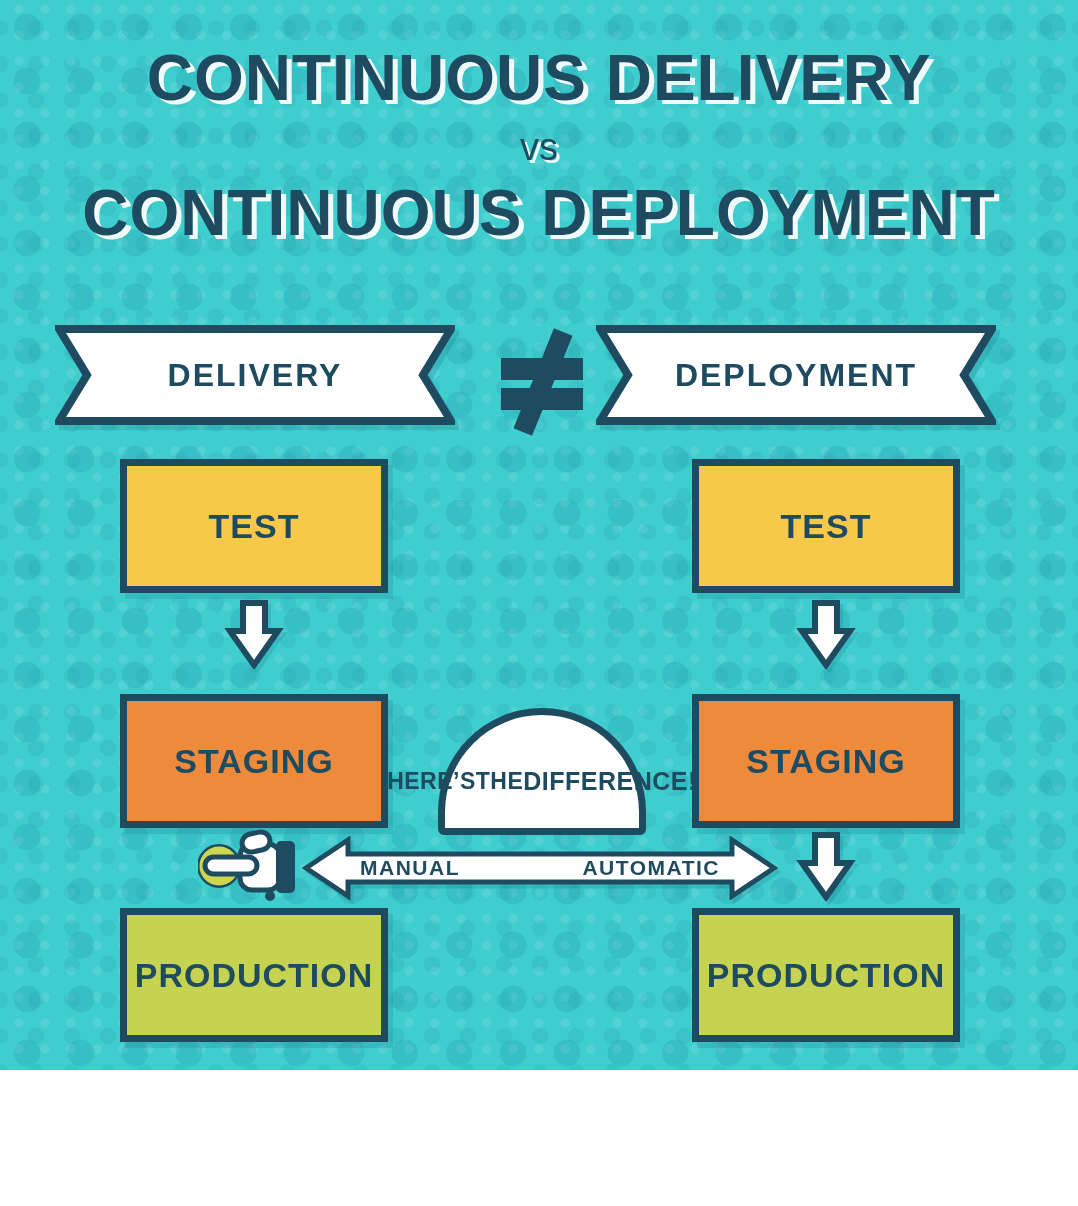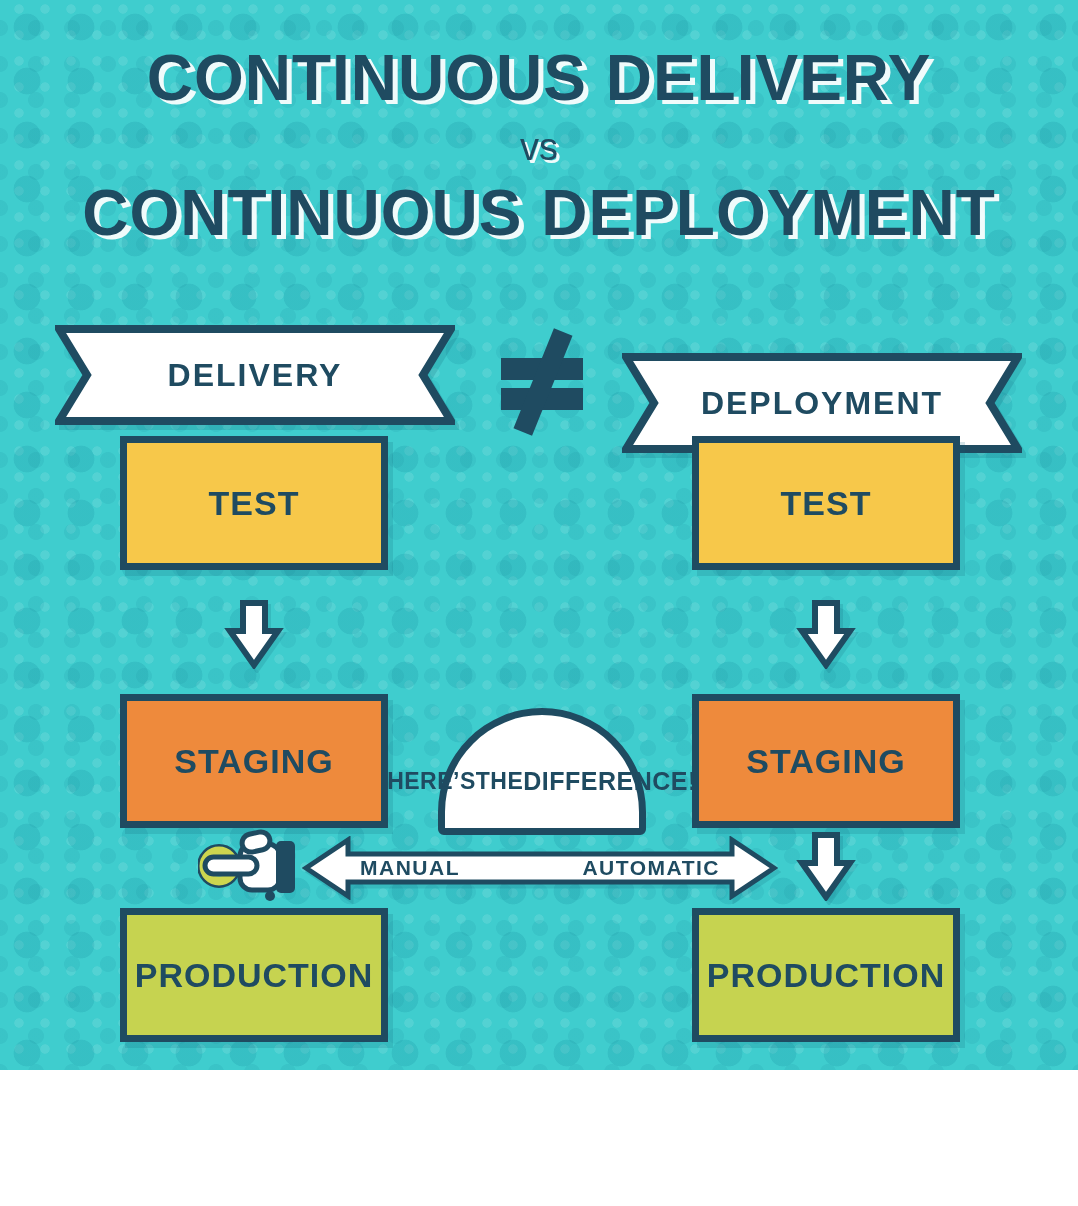--- a/index.html
+++ b/index.html
@@ -21,34 +21,34 @@
   
   .title-wrap{position:absolute; top:0; left:0; width:100%; text-align:center; color:var(--ink);}
   .title-line{font-size:64px; font-weight:bold; letter-spacing:1px;
     text-shadow:5px 4px 0 rgba(255,255,255,0.92); line-height:1.0;}
   .title-line.first{margin-top:46px;}
   .title-vs{font-size:38px; font-weight:normal; margin:16px 0 12px;
     text-shadow:3px 3px 0 rgba(255,255,255,0.92);}
   
   .banner{position:absolute; top:325px; width:400px; height:100px; filter:drop-shadow(4px 5px 0 rgba(16,100,120,0.20));}
   .banner svg{position:absolute; inset:0; width:100%; height:100%;}
-  .banner-left{left:55px;} .banner-right{left:622px;margin-top:28px;}
+  .banner-left{left:55px;} .banner-right{left:596px;}
   .banner-label{position:absolute; inset:0; display:flex; align-items:center; justify-content:center;
     font-size:32px; font-weight:bold; letter-spacing:2px; color:var(--ink);}
   .ribbon{fill:var(--white); stroke:var(--ink); stroke-width:8;}
   .neq{position:absolute; left:497px; top:326px; width:90px; height:112px;}
   .inkfill{fill:var(--ink);}
   .visually-hidden{position:absolute; width:1px; height:1px; overflow:hidden; clip:rect(0 0 0 0); white-space:nowrap;}
   
   .box{position:absolute; width:268px; height:134px; border:7px solid var(--ink);
     display:flex; align-items:center; justify-content:center;
     font-size:34px; font-weight:bold; letter-spacing:1px; color:var(--ink);
     box-shadow:5px 6px 0 rgba(16,100,120,0.18);}
   .col-left{left:120px;} .col-right{left:692px;}
-  .row-test{top:436px;} .row-staging{top:683px;margin-top:11px;} .row-production{top:908px;}
+  .row-test{top:459px;} .row-staging{top:683px;margin-top:11px;} .row-production{top:908px;}
   .fill-test{background:var(--test-fill);}
   .fill-staging{background:var(--staging-fill);}
   .fill-production{background:var(--production-fill);align-items:center;}
   
   .down-arrow{position:absolute; width:64px; height:70px; filter:drop-shadow(3px 4px 0 rgba(16,100,120,0.18));}
   .da-l1{left:222px; top:599px;} .da-r1{left:794px; top:599px;} .da-r2{left:794px; top:831px;}
   .blockarrow{fill:var(--white); stroke:var(--ink); stroke-width:6;}
   .transition-arrow{position:absolute; left:302px; top:836px; width:476px; height:64px;
     filter:drop-shadow(3px 4px 0 rgba(16,100,120,0.18));}
   .transition-arrow svg{position:absolute; inset:0; width:100%; height:100%;}

